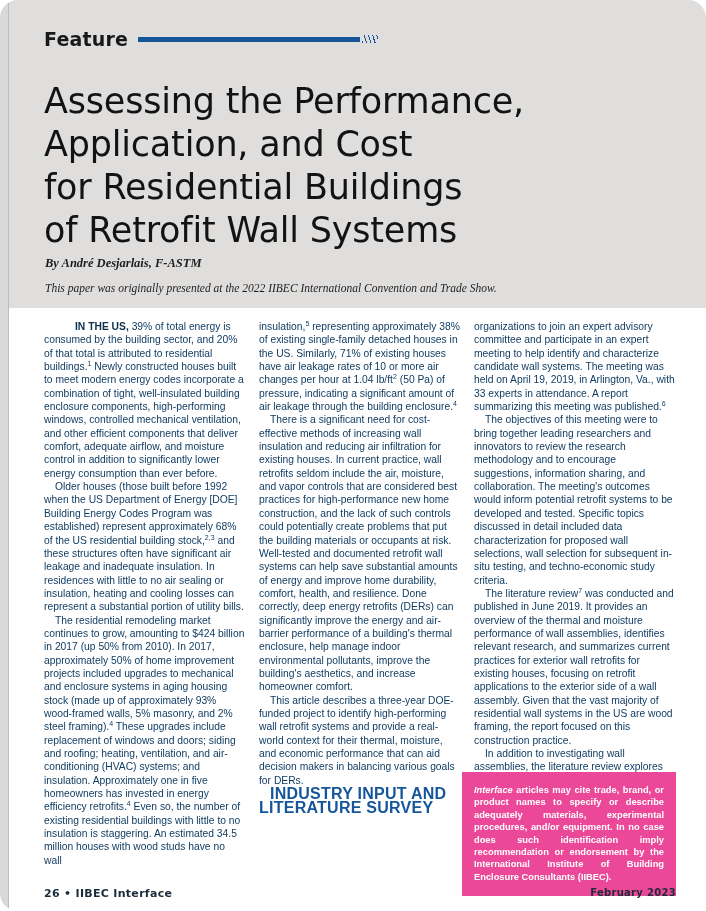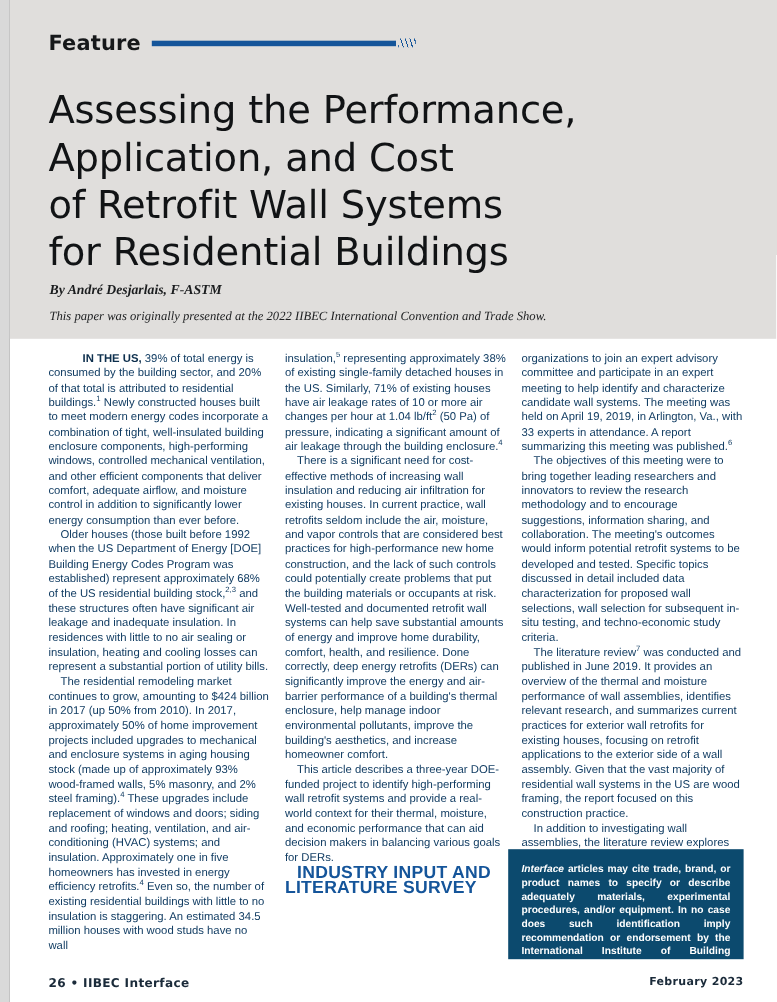--- a/index.html
+++ b/index.html
@@ -7,20 +7,21 @@
     padding: 0;
     background: #ffffff;
   }
   .page {
     position: relative;
     width: 706px;
     height: 911px;
     background: #ffffff;
     overflow: hidden;
     font-family: "Liberation Sans", sans-serif;
+    border-radius: 18px;
   }
   
   .left-gutter {
     position: absolute;
     left: 0; top: 0;
     width: 8px; height: 911px;
     background: #d9d9d9;
   }
   .left-gutter-rule {
     position: absolute;
@@ -140,22 +141,22 @@
     letter-spacing: 0.25px;
     text-indent: 0;
   }
   sup { font-size: 7px; line-height: 0; vertical-align: super; }
 
   
   .disclaimer {
     position: absolute;
     left: 462px; top: 772px;
     width: 214px;
-    height: 100px;
-    background: #0c4a6e;
+    height: 124px;
+    background: #ec4899;
     box-sizing: border-box;
     padding: 12px 12px 10px 12px;
   }
   .disclaimer p {
     margin: 0;
     color: #ffffff;
     font-family: "Liberation Sans", sans-serif;
     font-size: 9.3px;
     line-height: 12.4px;
     font-weight: bold;
@@ -195,22 +196,22 @@
 
   <div class="kicker-row">
     <div class="kicker-label">Feature</div>
     <div class="kicker-rule"></div>
     <div class="kicker-hash"></div>
   </div>
 
   <div class="title">
     <span>Assessing the Performance,</span>
     <span>Application, and Cost</span>
+    <span>for Residential Buildings</span>
     <span>of Retrofit Wall Systems</span>
-    <span>for Residential Buildings</span>
   </div>
 
   <div class="byline">By André Desjarlais, F-ASTM</div>
   <div class="presented">This paper was originally presented at the 2022 IIBEC International Convention and Trade Show.</div>
 
   <div class="columns">
 
     <div class="col">
       <p class="noindent">
         <span class="lead-in">IN THE US,</span><span> 39% of total energy is consumed by the building sector, and 20% of that total is attributed to residential buildings.</span><sup>1</sup><span> Newly constructed houses built to meet modern energy codes incorporate a combination of tight, well-insulated building enclosure components, high-performing windows, controlled mechanical ventilation, and other efficient components that deliver comfort, adequate airflow, and moisture control in addition to significantly lower energy consumption than ever before.</span>

